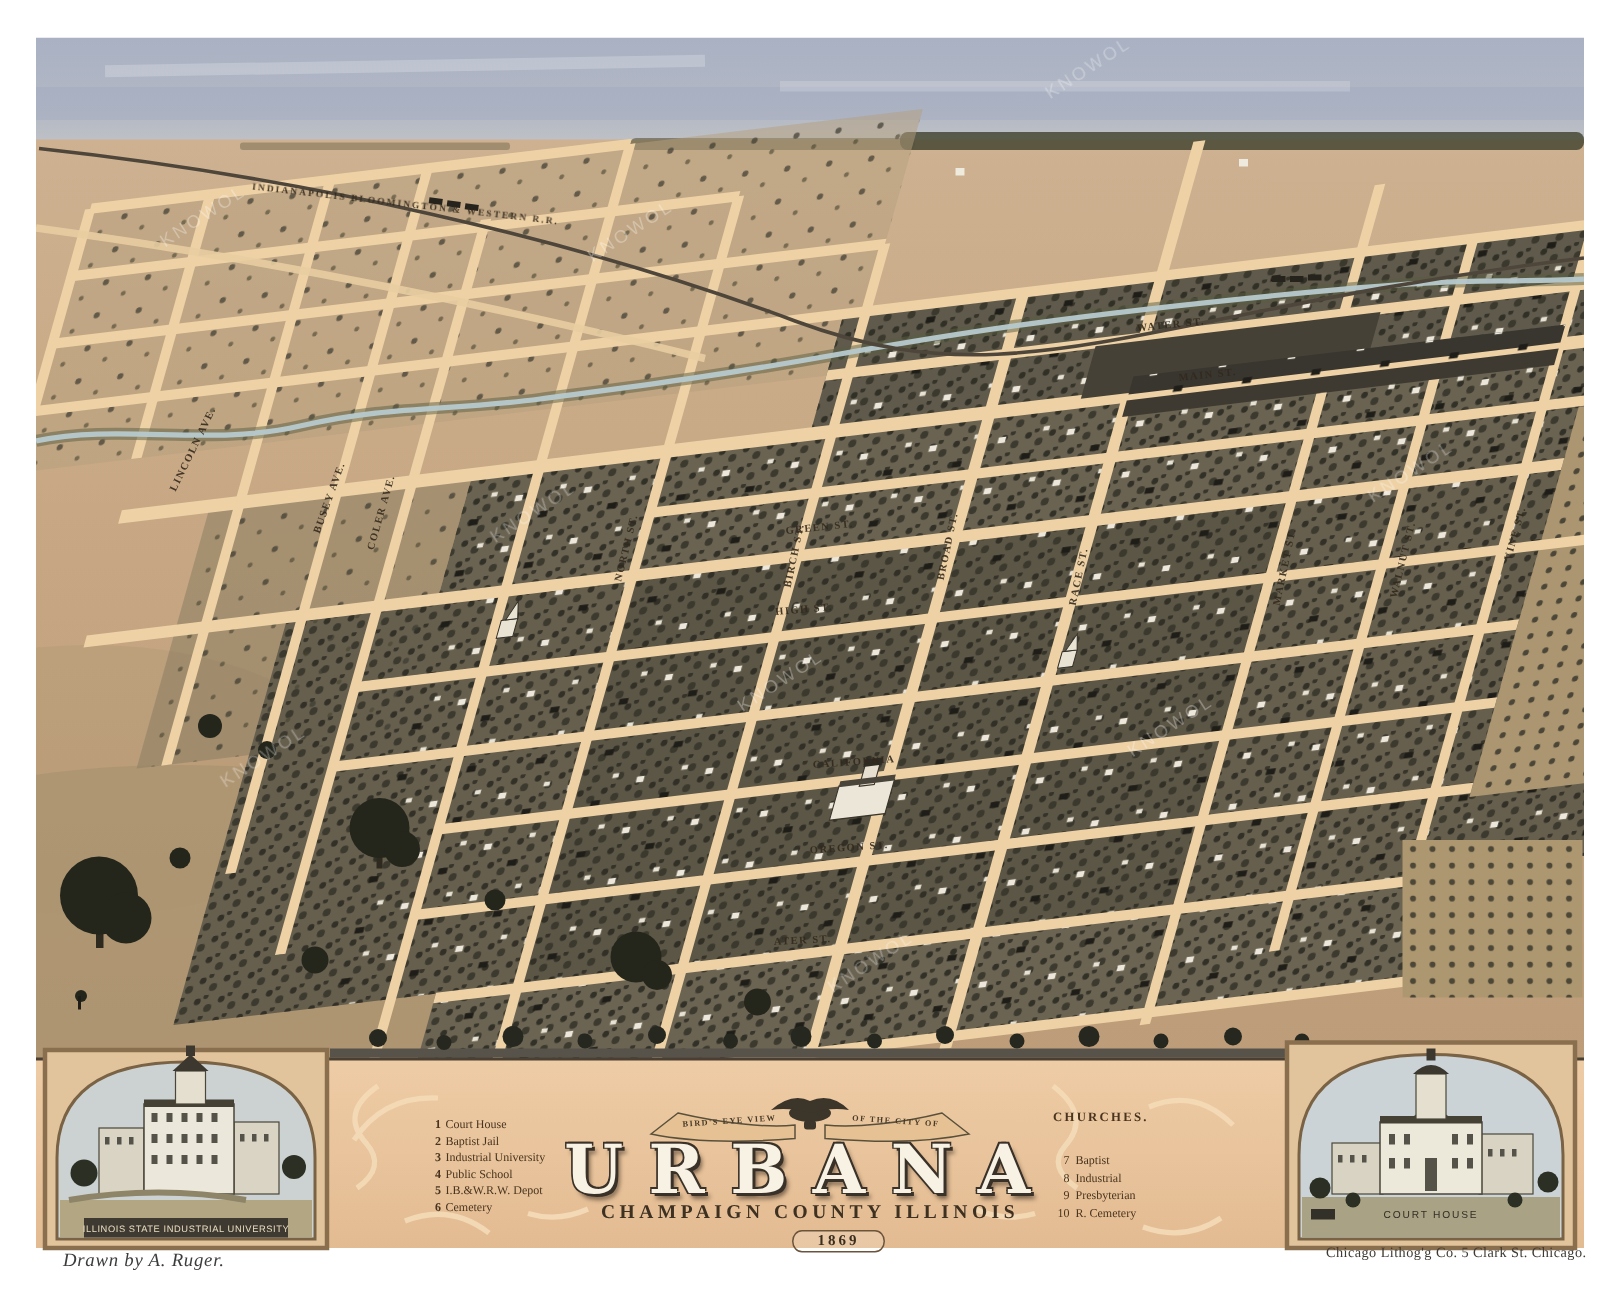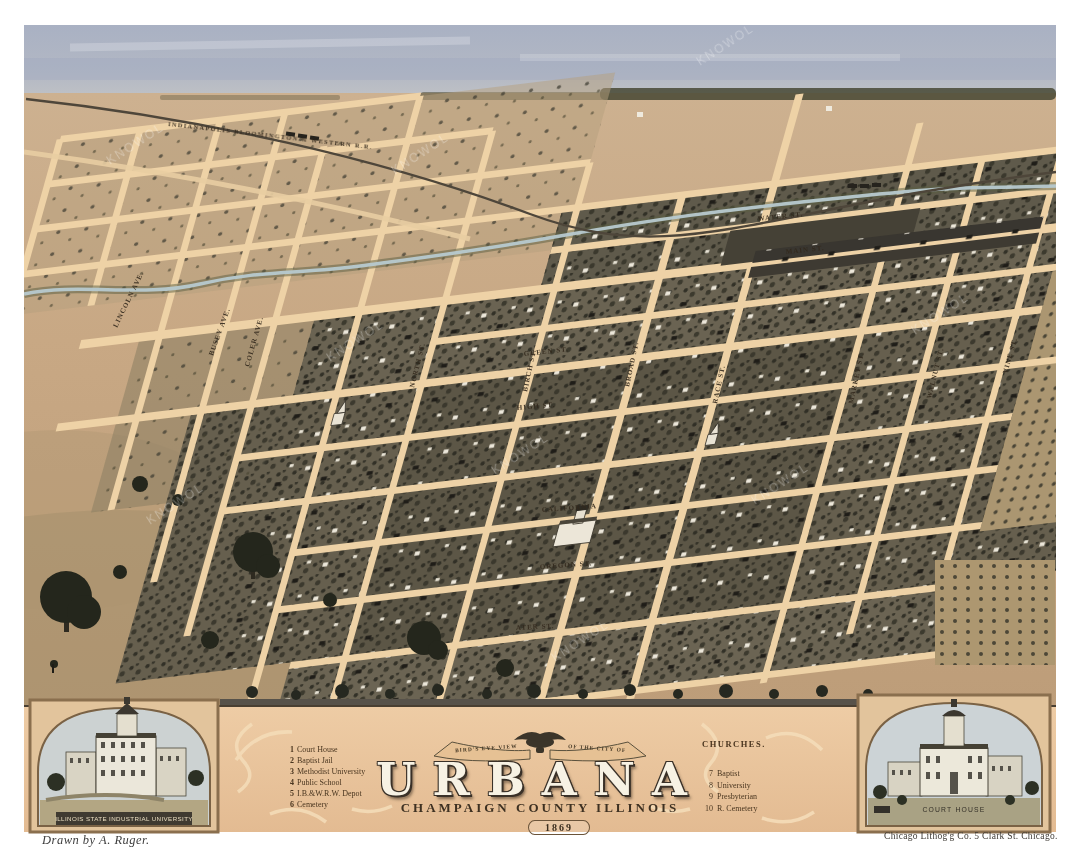--- a/index.html
+++ b/index.html
@@ -372,30 +372,30 @@
 
 <div class="ov title">URBANA</div>
 <div class="ov subtitle">CHAMPAIGN COUNTY ILLINOIS</div>
 <div class="ov yearwrap">
   <span class="year">1869</span>
 </div>
 
 <div class="ov legend">
   <div class="row"><span class="n">1</span><span>Court House</span></div>
   <div class="row"><span class="n">2</span><span>Baptist Jail</span></div>
-  <div class="row"><span class="n">3</span><span>Methodist University</span></div>
+  <div class="row"><span class="n">3</span><span>Industrial University</span></div>
   <div class="row"><span class="n">4</span><span>Public School</span></div>
   <div class="row"><span class="n">5</span><span>I.B.&amp;W.R.W. Depot</span></div>
   <div class="row"><span class="n">6</span><span>Cemetery</span></div>
 </div>
 
 <div class="ov churches">
   <div class="hd">CHURCHES.</div>
   <div class="row"><span class="n">7</span><span>Baptist</span></div>
-  <div class="row"><span class="n">8</span><span>University</span></div>
+  <div class="row"><span class="n">8</span><span>Industrial</span></div>
   <div class="row"><span class="n">9</span><span>Presbyterian</span></div>
   <div class="row"><span class="n">10</span><span>R. Cemetery</span></div>
 </div>
 
 <div class="ov artist">Drawn by A. Ruger.</div>
 <div class="ov printer">Chicago Lithog'g Co. 5 Clark St. Chicago.</div>
 
 </div>
 
 </body></html>

